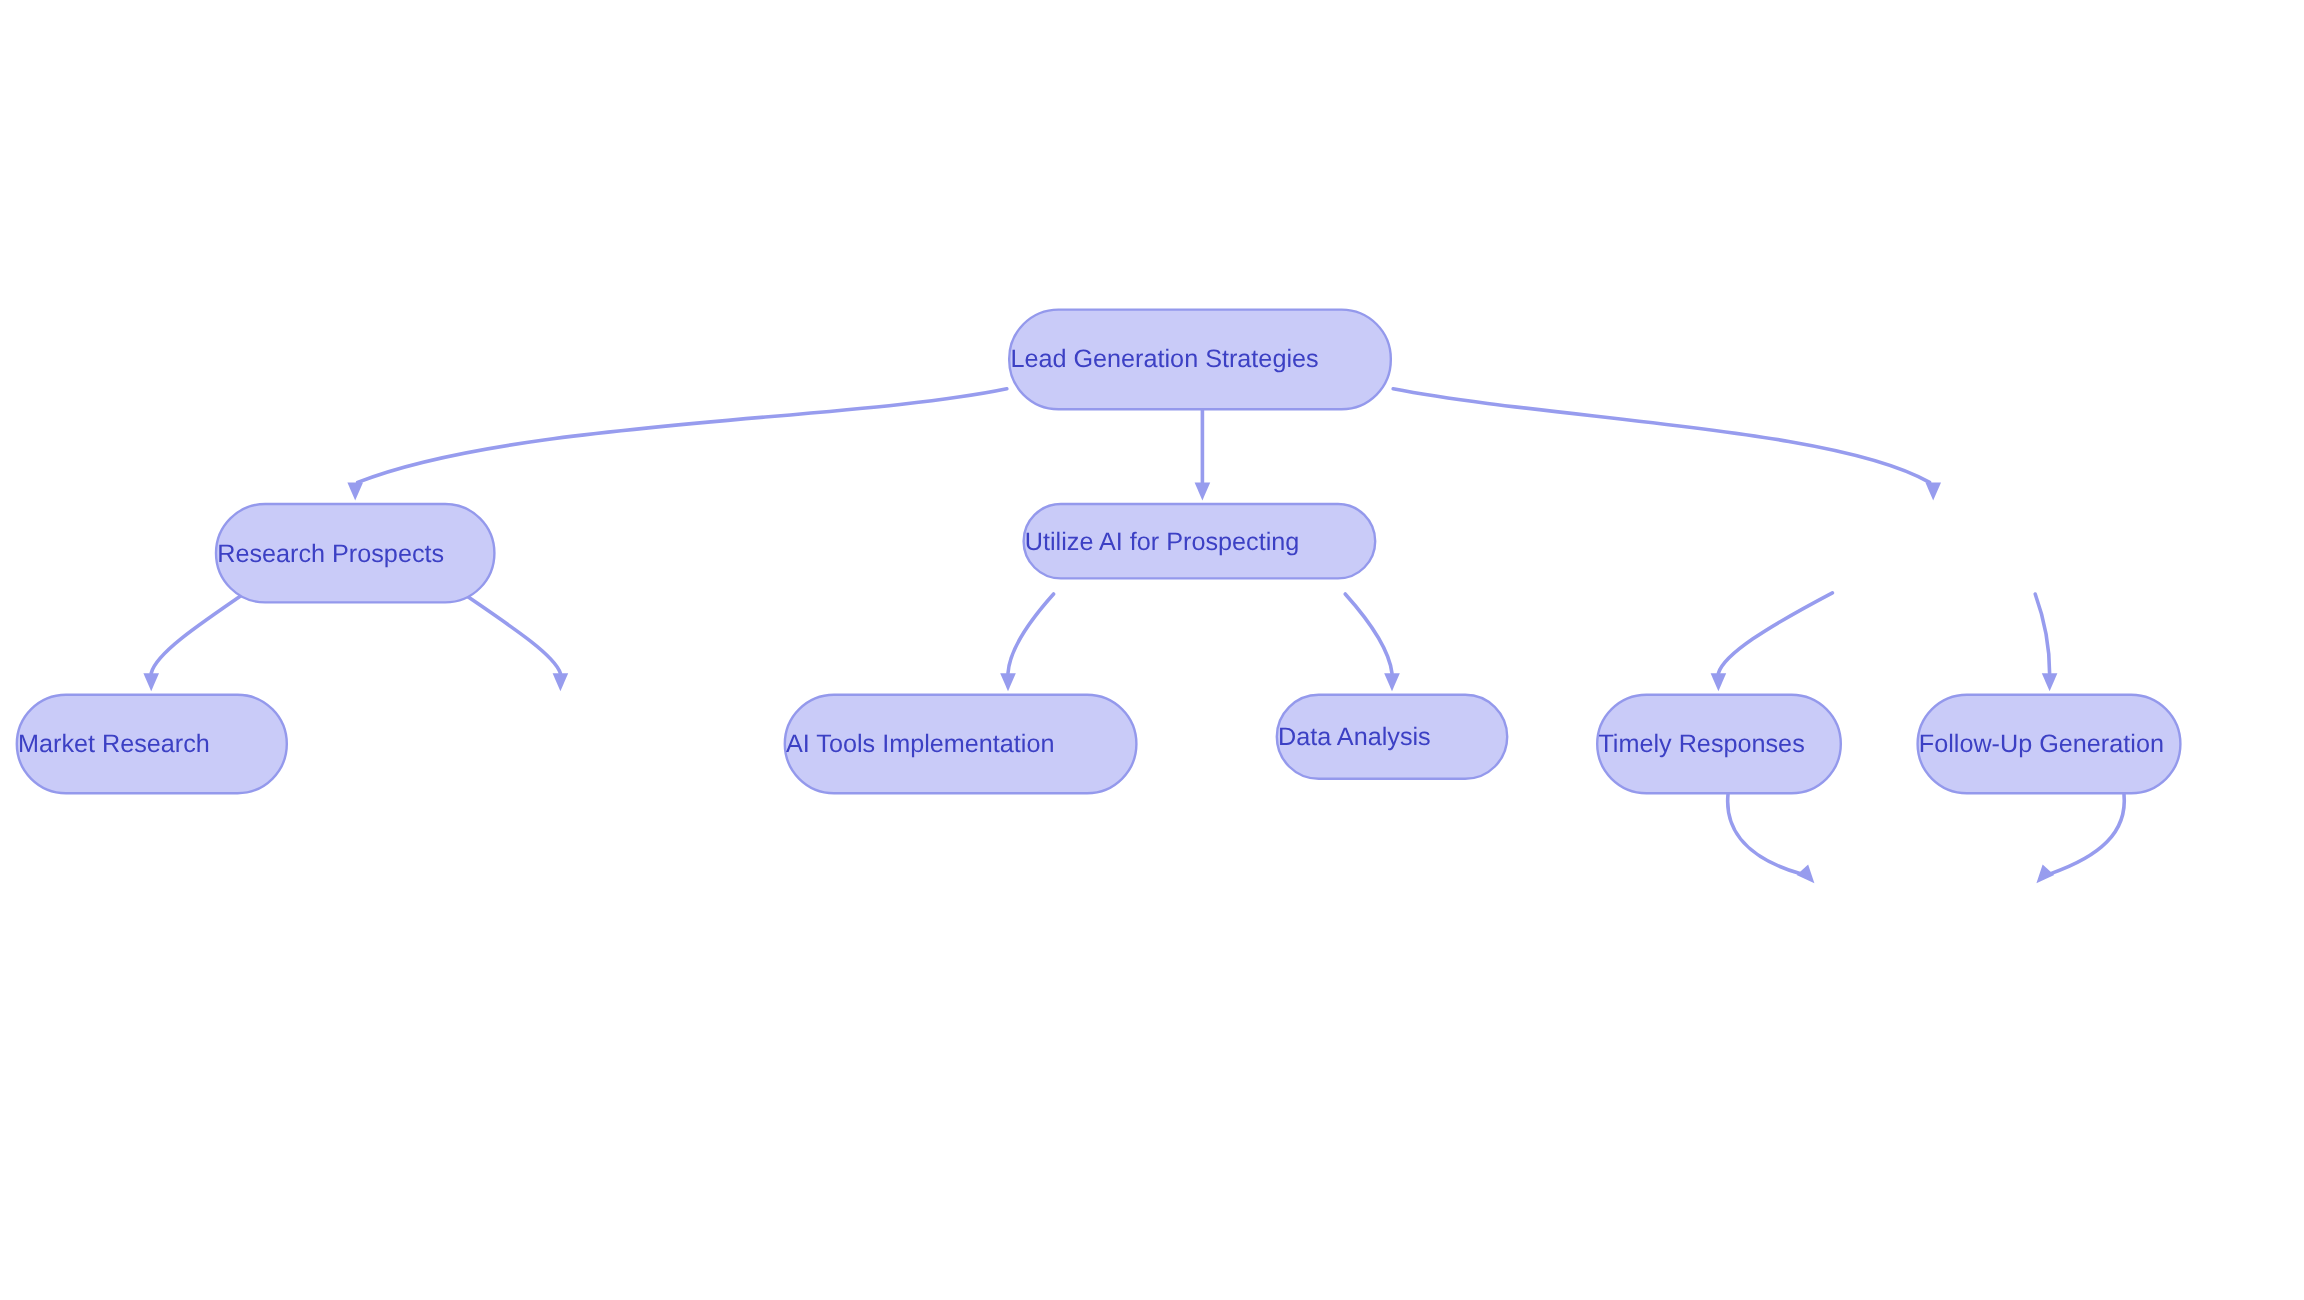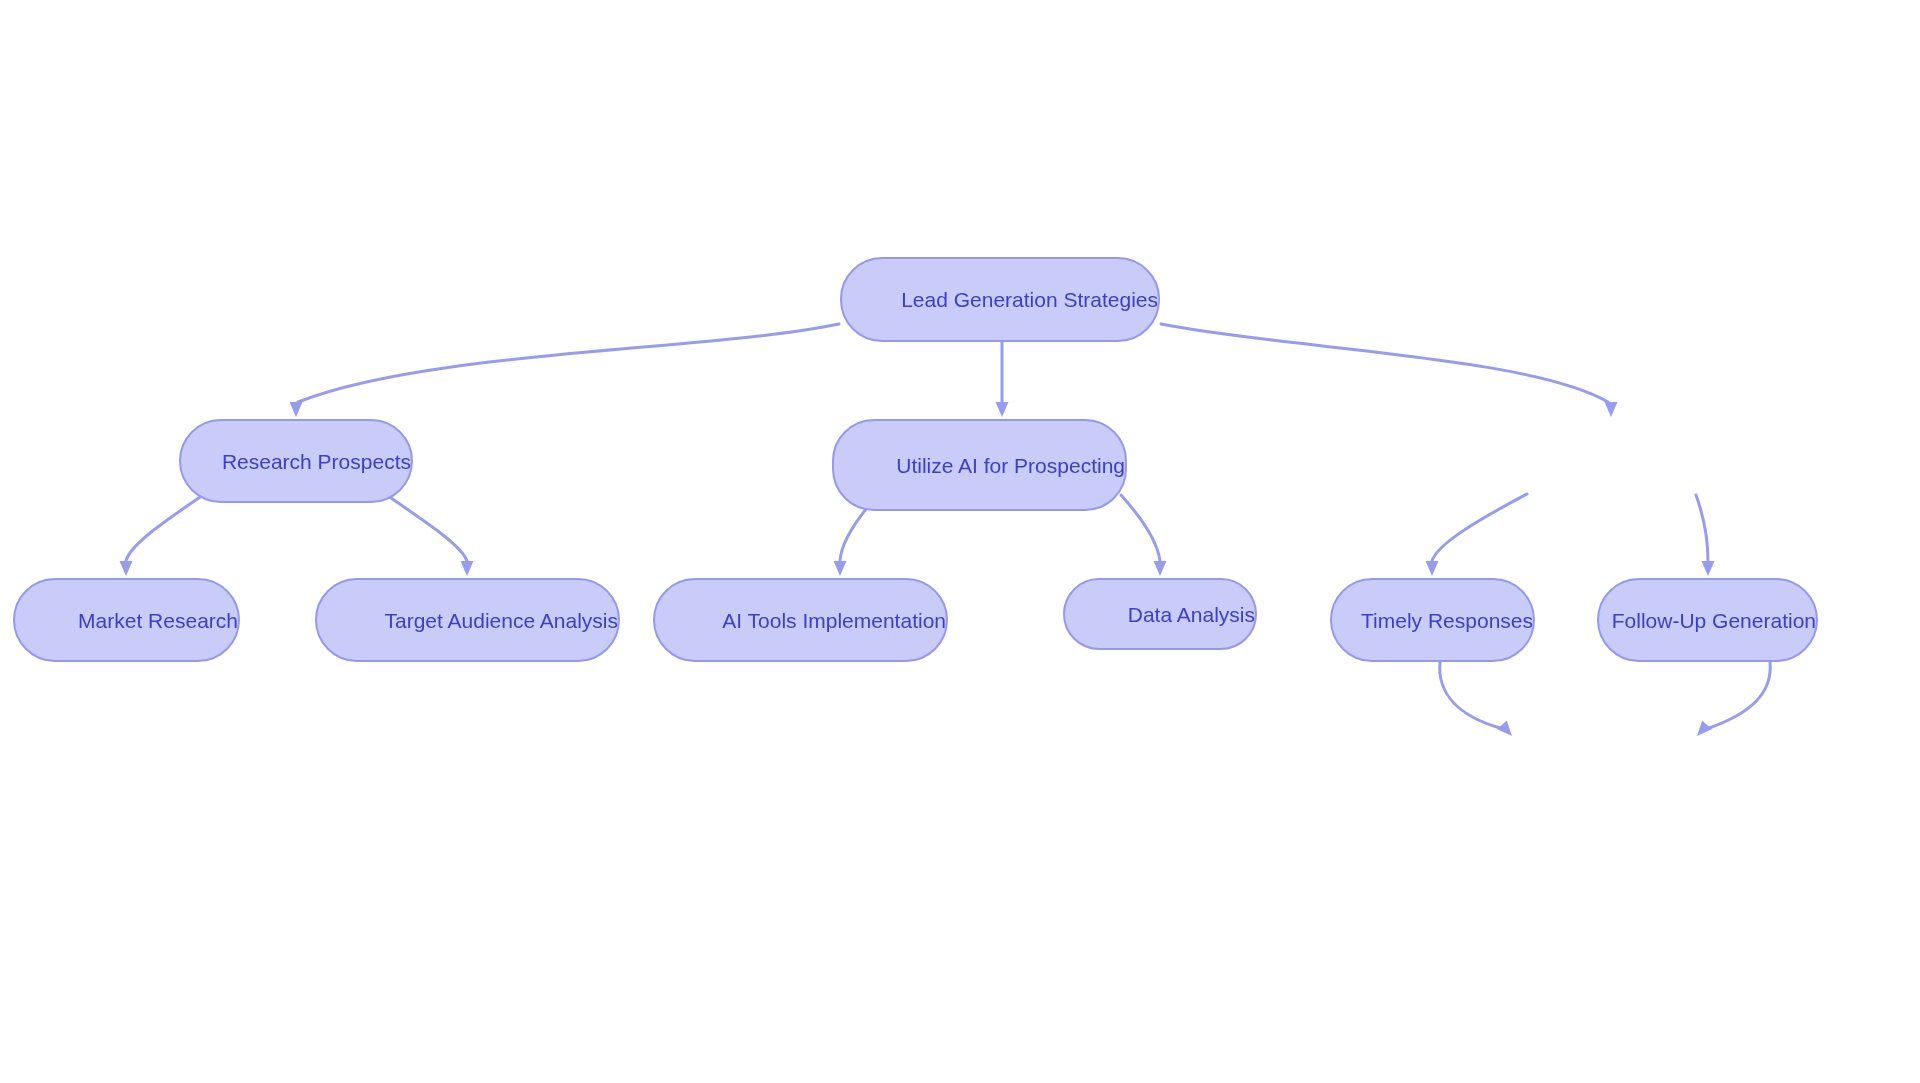--- a/index.html
+++ b/index.html
@@ -37,21 +37,21 @@
     stroke:none;
   }
   .node{
     position:absolute;
     box-sizing:border-box;
     background:var(--node-fill);
     border:2px solid var(--node-border);
     border-radius:42px;
     display:flex;
     align-items:center;
-    justify-content:flex-end;
+    justify-content:flex-start;
     color:var(--text);
     font-size:21px;
     white-space:nowrap;
     line-height:1;
   }
 </style>
 </head>
 <body>
 
 <div class="canvas">
@@ -93,32 +93,29 @@
   </svg>
 
   <div class="node" style="left:840px;top:257px;width:320px;height:85px">
     <span>Lead Generation Strategies</span>
   </div>
 
   <div class="node" style="left:179px;top:419px;width:234px;height:84px">
     <span>Research Prospects</span>
   </div>
 
-  <div class="node" style="left:832px;top:419px;width:295px;height:92px">
+  <div class="node" style="left:852px;top:419px;width:295px;height:64px">
     <span>Utilize AI for Prospecting</span>
   </div>
 
 
   <div class="node" style="left:13px;top:578px;width:227px;height:84px">
     <span>Market Research</span>
   </div>
 
-  <div class="node" style="left:315px;top:578px;width:305px;height:84px">
-    <span>Target Audience Analysis</span>
-  </div>
 
   <div class="node" style="left:653px;top:578px;width:295px;height:84px">
     <span>AI Tools Implementation</span>
   </div>
 
   <div class="node" style="left:1063px;top:578px;width:194px;height:72px">
     <span>Data Analysis</span>
   </div>
 
   <div class="node" style="left:1330px;top:578px;width:205px;height:84px">

